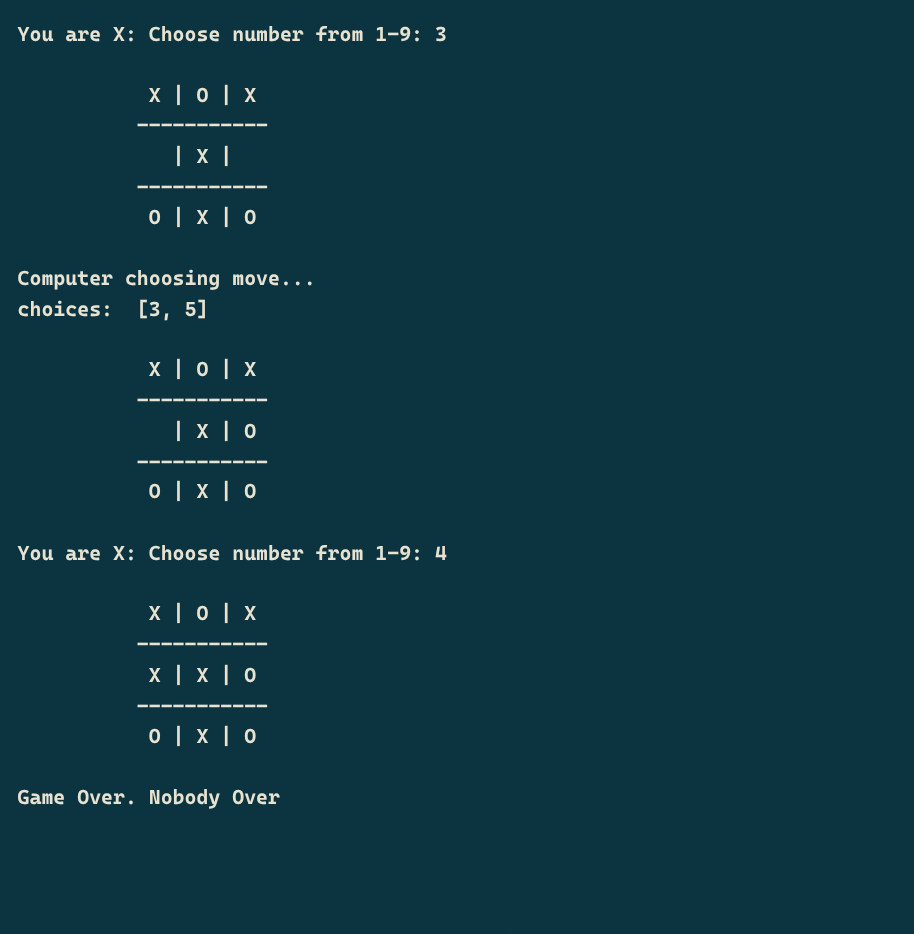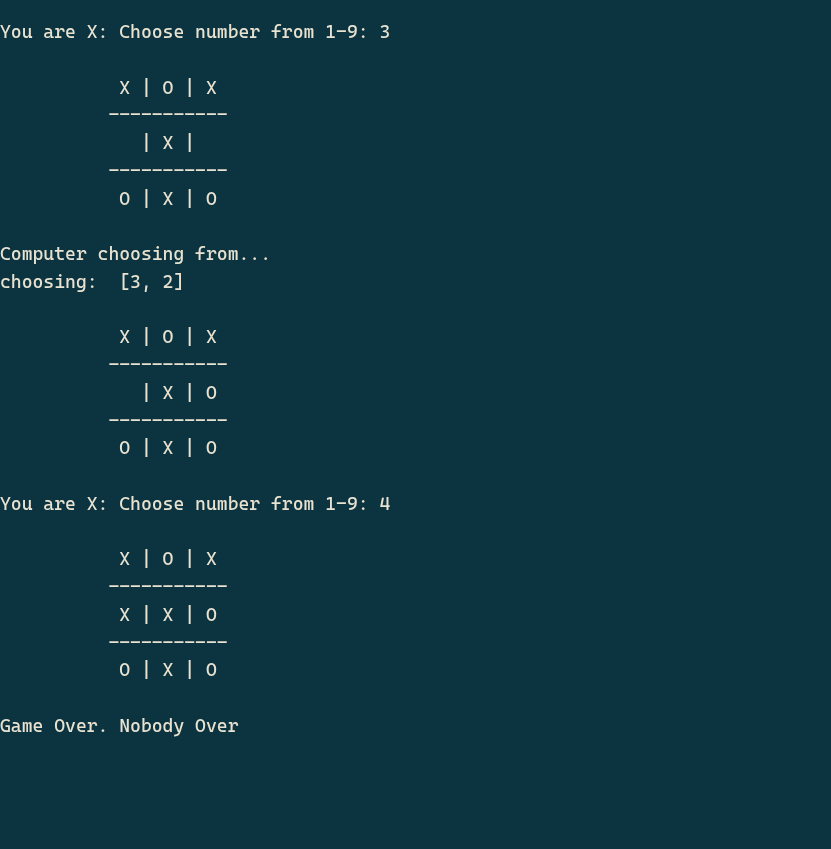--- a/index.html
+++ b/index.html
@@ -9,38 +9,39 @@
     color: #e8e2d0;
     font-family: Consolas, "Cascadia Mono", "Courier New", monospace;
     font-size: 18.5px;
     line-height: 1.5;
     width: 831px;
     height: 849px;
     overflow: hidden;
   }
   pre {
     margin: 0;
-    padding: 18px 0 0 0;
+    padding: 18px 0 0 16px;
     font-family: inherit;
     white-space: pre;
+    font-weight: bold;
   }
 </style>
 </head>
 <body>
 
 <pre><span>You are X: Choose number from 1-9: </span><span>3</span>
 
 <span>           X | O | X 
           -----------
              | X |   
           -----------
            O | X | O </span>
 
-<span>Computer choosing from...</span>
-<span>choosing:  </span><span>[3, 2]</span>
+<span>Computer choosing move...</span>
+<span>choices:  </span><span>[3, 5]</span>
 
 <span>           X | O | X 
           -----------
              | X | O 
           -----------
            O | X | O </span>
 
 <span>You are X: Choose number from 1-9: </span><span>4</span>
 
 <span>           X | O | X 

